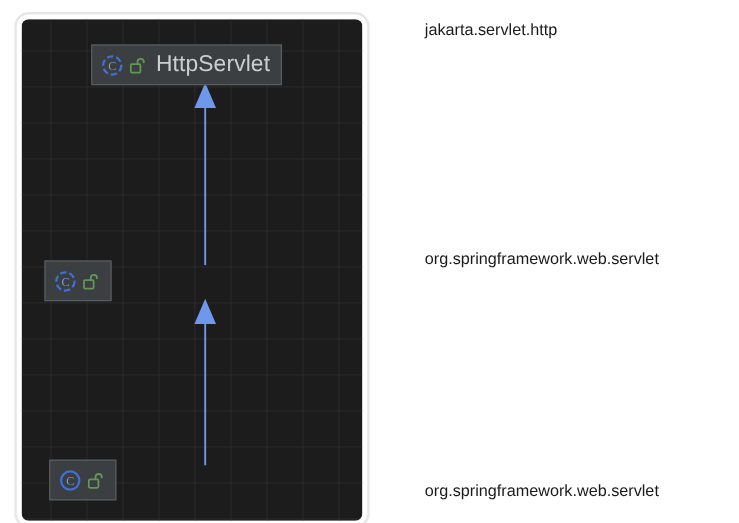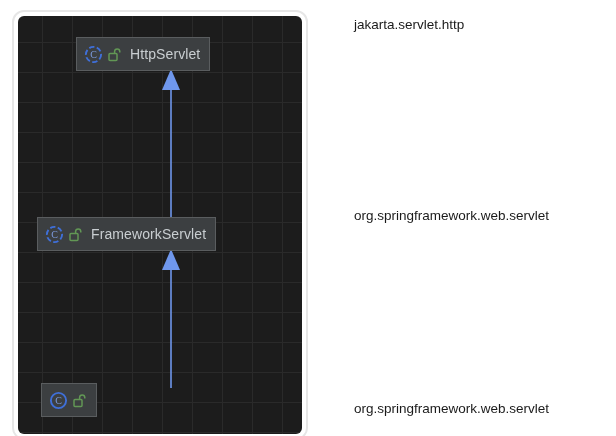--- a/index.html
+++ b/index.html
@@ -49,21 +49,21 @@
     align-items: center;
     box-sizing: border-box;
     height: 34px;
     background: #3c3f41;
     border: 1px solid #5a5d5f;
     padding: 0 9px 0 7px;
     white-space: nowrap;
   }
   .class-node .node-label {
     color: #c9ced1;
-    font-size: 14px;
+    font-size: 19px;
     letter-spacing: .1px;
     margin-left: 8px;
   }
   .icon-class { flex: 0 0 auto; display: block; }
   .icon-lock  { flex: 0 0 auto; display: block; margin-left: 5px; }
 
   #node-http-servlet {
     left: 58px;
     top: 21px;
   }
@@ -121,21 +121,20 @@
 
     <div class="class-node" id="node-framework-servlet">
       <svg class="icon-class" width="19" height="19" viewBox="0 0 20 20">
         <circle cx="10" cy="10" r="8" fill="none" stroke="#3f6fd8" stroke-width="2" stroke-dasharray="5.6 2.6"></circle>
         <text x="10" y="14.2" text-anchor="middle" font-family="'Liberation Serif',serif" font-size="10.5" fill="#7d9ce0">C</text>
       </svg>
       <svg class="icon-lock" width="14" height="15" viewBox="0 0 14 15">
         <rect x="1" y="6.5" width="8" height="7" rx="1" fill="none" stroke="#629755" stroke-width="1.5"></rect>
         <path d="M6.6 6.5 V4.6 a2.6 2.6 0 0 1 5.2 0 V5.6" fill="none" stroke="#629755" stroke-width="1.5"></path>
       </svg>
-      <span class="node-label">FrameworkServlet</span>
     </div>
 
     <div class="class-node" id="node-dispatcher-servlet">
       <svg class="icon-class" width="19" height="19" viewBox="0 0 20 20">
         <circle cx="10" cy="10" r="8" fill="none" stroke="#3f6fd8" stroke-width="2"></circle>
         <text x="10" y="14.2" text-anchor="middle" font-family="'Liberation Serif',serif" font-size="10.5" fill="#7d9ce0">C</text>
       </svg>
       <svg class="icon-lock" width="14" height="15" viewBox="0 0 14 15">
         <rect x="1" y="6.5" width="8" height="7" rx="1" fill="none" stroke="#629755" stroke-width="1.5"></rect>
         <path d="M6.6 6.5 V4.6 a2.6 2.6 0 0 1 5.2 0 V5.6" fill="none" stroke="#629755" stroke-width="1.5"></path>

